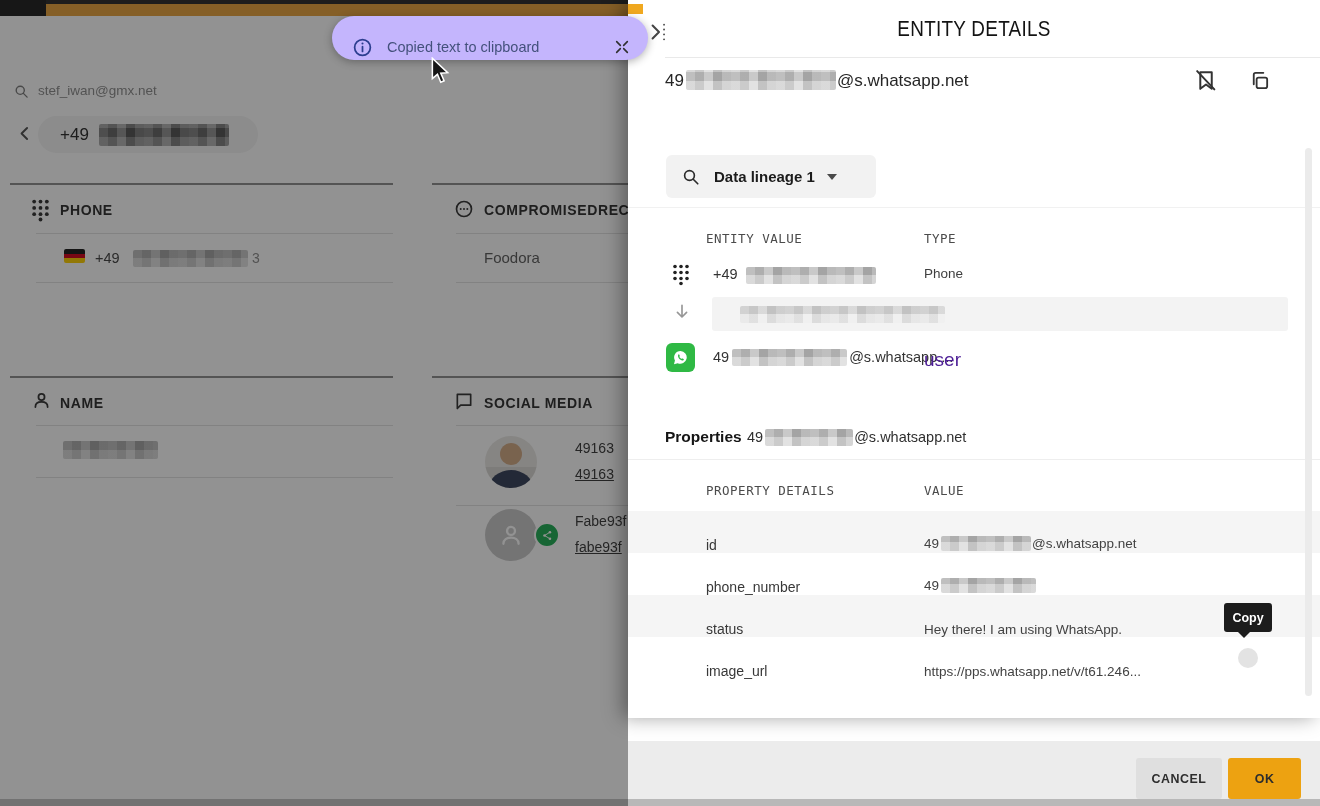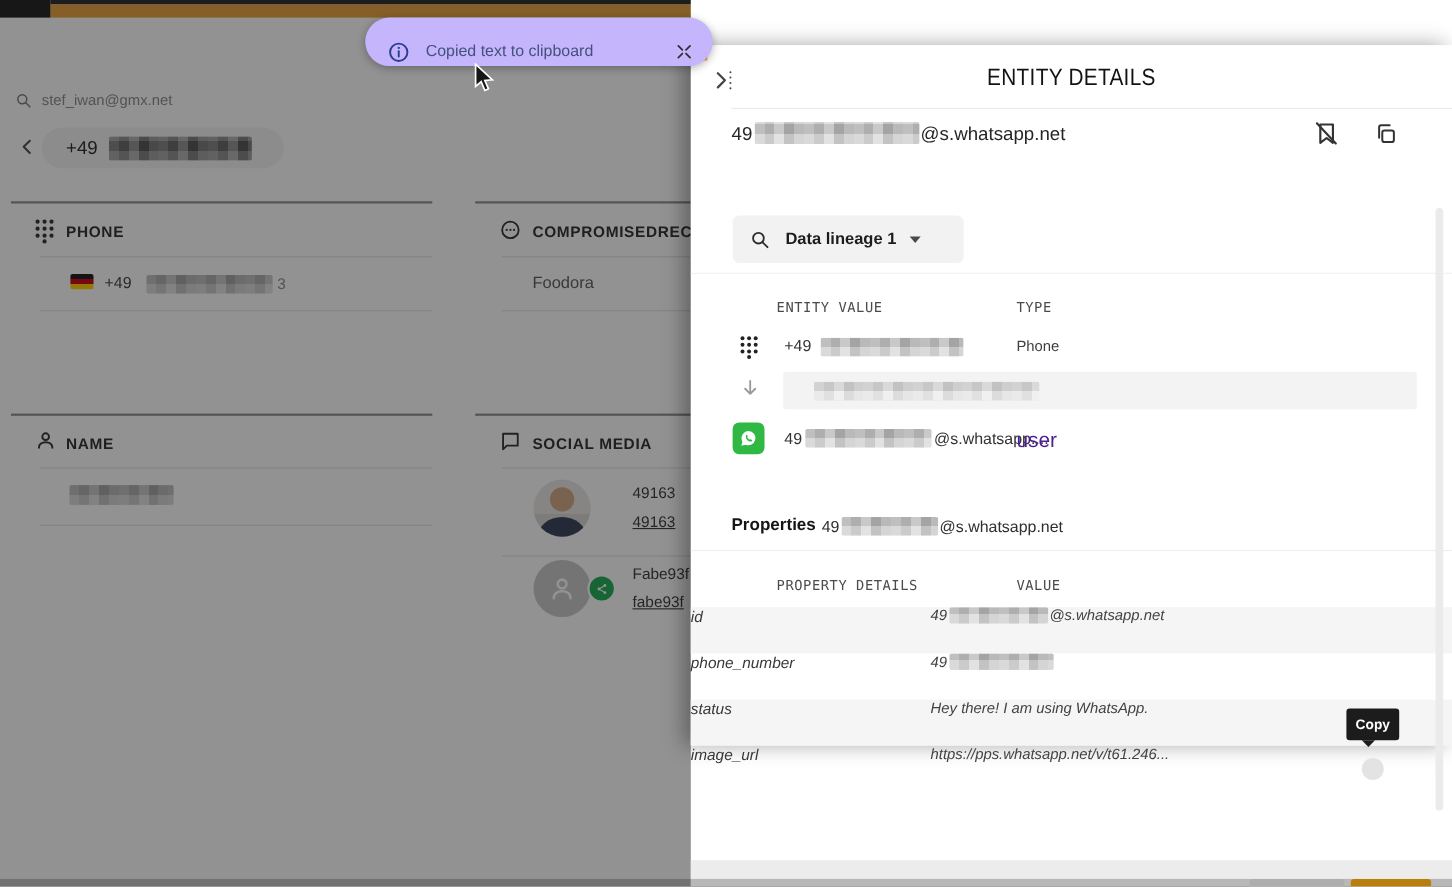--- a/index.html
+++ b/index.html
@@ -34,33 +34,33 @@
   .avatar { position:absolute; width:52px; height:52px; border-radius:50%; overflow:hidden; }
   .avatar-photo { background:linear-gradient(180deg,#e9e7e3 0 60%,#d9d7d3 60%); }
   .ph-head { position:absolute; left:15px; top:7px; width:22px; height:22px; border-radius:50%; background:#d2a984; }
   .ph-body { position:absolute; left:4px; bottom:-8px; width:44px; height:26px; border-radius:50% 50% 0 0/70% 70% 0 0; background:#35405a; }
   .avatar-gray { background:#c9c9c9; display:flex; align-items:center; justify-content:center; }
   .share-badge { position:absolute; width:26px; height:26px; border-radius:50%; background:#1fae54;
     border:2px solid #fff; display:flex; align-items:center; justify-content:center; }
   .soc-link { text-decoration:underline; }
 
   
-  #panel { position:absolute; left:628px; top:0; width:692px; height:636px; background:#fff; z-index:3;
-    box-shadow:-6px 0 18px rgba(0,0,0,.35);margin-top:41px; }
+  #panel { position:absolute; left:628px; top:0; width:692px; height:718px; background:#fff; z-index:3;
+    box-shadow:-6px 0 18px rgba(0,0,0,.35); }
   .panel-title { position:absolute; left:0; top:17px; width:100%; text-align:center;
     font-size:21.5px; color:#131313; letter-spacing:.3px; transform:scaleX(.88); }
   .mono-head { font-family:"DejaVu Sans Mono", monospace; font-size:12.5px; color:#4b4b4b; letter-spacing:.5px; }
   .lineage-chip { position:absolute; left:38px; top:155px; width:210px; height:43px; border-radius:6px;
     background:#f2f2f2; display:flex; align-items:center; padding:0 14px 0 16px; }
   .lineage-label { font-size:15px; font-weight:bold; color:#1c1c1c; margin-left:14px; }
   .caret-down { width:0; height:0; border-left:5px solid transparent; border-right:5px solid transparent;
     border-top:6px solid #4a4a4a; margin-left:12px; }
   .row-bar { position:absolute; left:84px; top:297px; width:576px; height:34px; background:#f3f3f3; border-radius:3px;
     display:flex; align-items:center; padding-left:28px; }
-  .prop-row { display:flex; align-items:flex-start; height:42px; font-size:14px; color:#383838; position:relative;font-style:italic; }
+  .prop-row { display:flex; align-items:flex-end; height:42px; padding-left:78px; font-size:14px; color:#383838; position:relative; }
   .prop-row.alt { background:#f5f5f5; }
   .prop-key { width:218px; }
   .prop-val { font-size:13.5px; color:#424242; }
   .wa-badge { position:absolute; left:38px; top:343px; width:29px; height:29px; border-radius:6px; background:#2fb944;
     display:flex; align-items:center; justify-content:center; }
   .tooltip { position:absolute; left:596px; top:603px; width:48px; height:29px; background:#1c1c1c; border-radius:3px;
     color:#fff; font-size:12.5px; font-weight:bold; display:flex; align-items:center; justify-content:center; z-index:5; }
   .tooltip::after { content:""; position:absolute; left:14px; top:29px; border:6px solid transparent; border-top-color:#1c1c1c; }
   .learn-bar { position:absolute; left:0; top:704px; width:692px; height:37px; background:#f7f7f7;
     border-top:1px solid #e5e5e5; border-bottom:1px solid #dddddd; display:flex; align-items:center; padding-left:22px;

